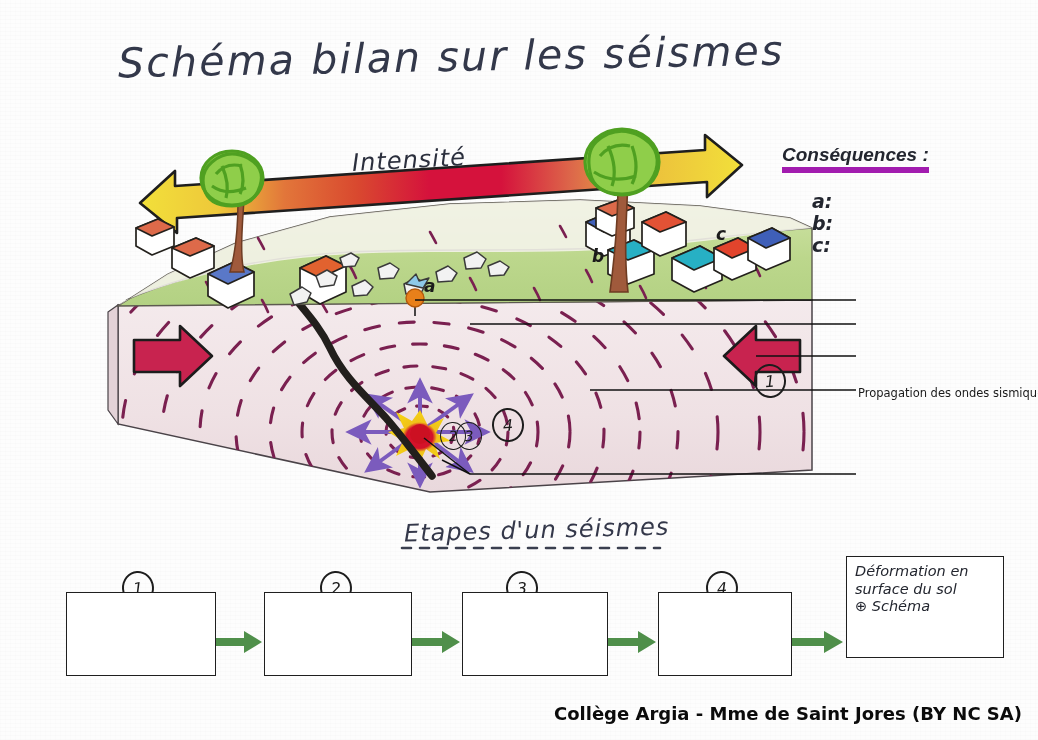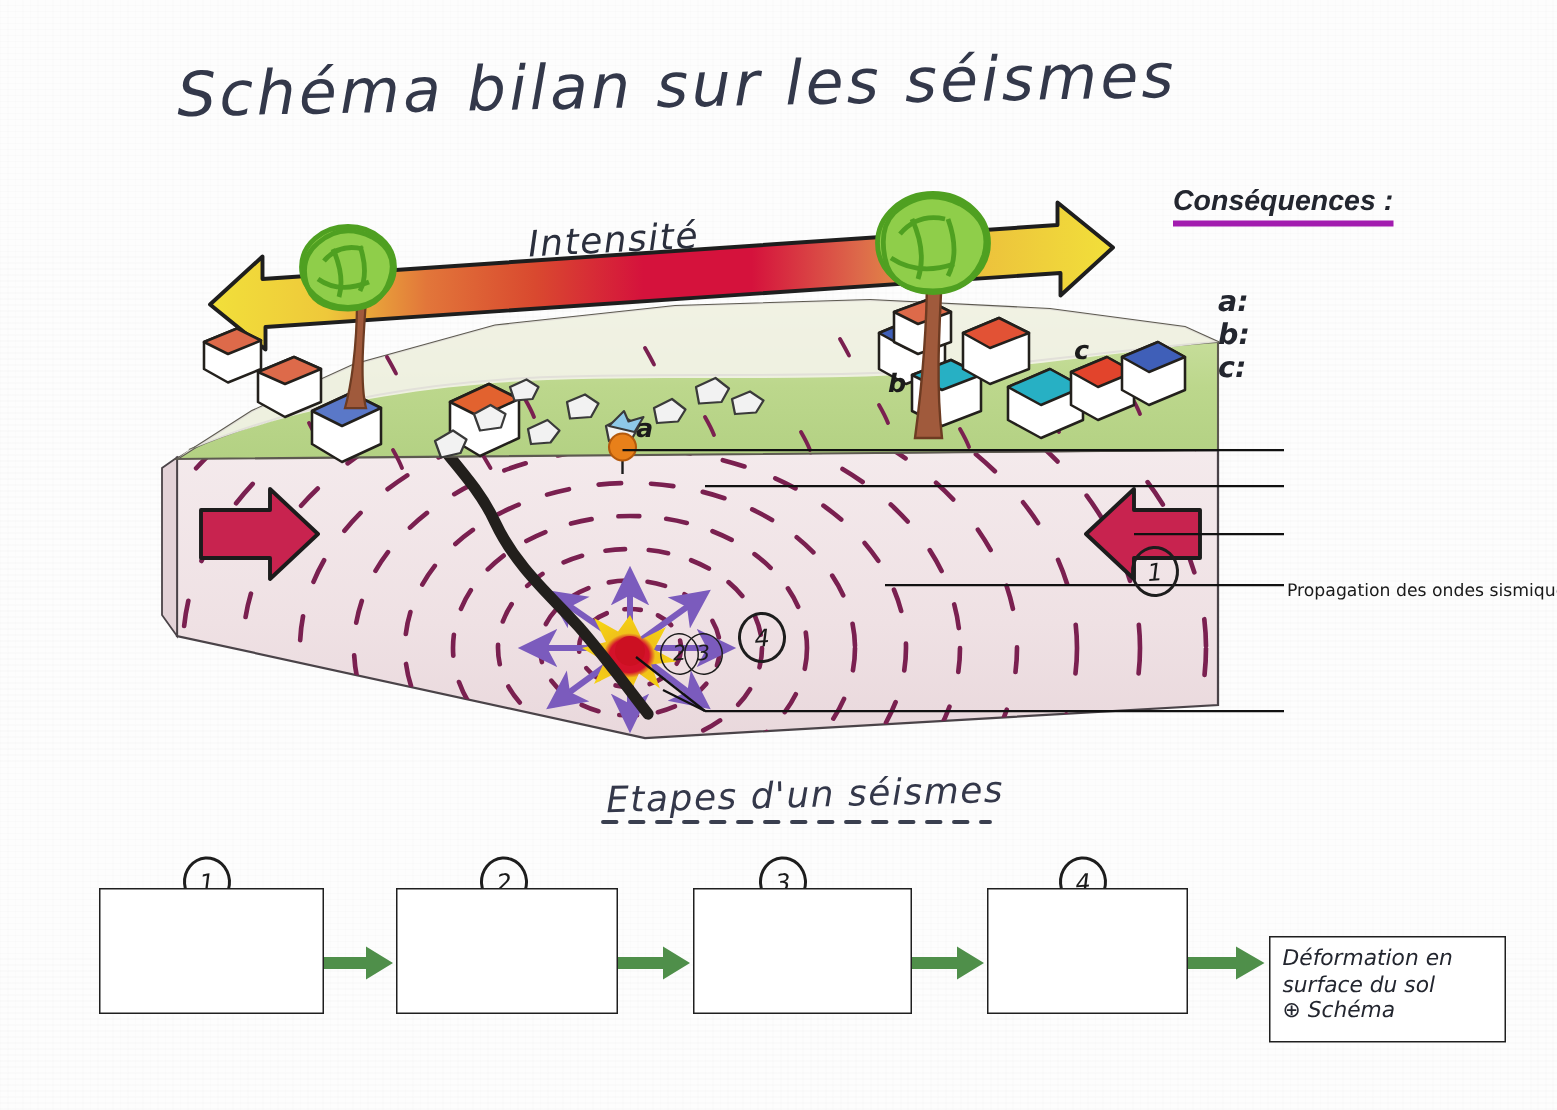--- a/index.html
+++ b/index.html
@@ -10,23 +10,23 @@
   
   .paper-noise{position:absolute;inset:0;
     background:
       repeating-linear-gradient(0deg, rgba(0,0,0,0.010) 0 1px, rgba(0,0,0,0) 1px 4px),
       repeating-linear-gradient(90deg, rgba(0,0,0,0.008) 0 1px, rgba(0,0,0,0) 1px 5px);
     pointer-events:none;}
   .title{position:absolute;left:118px;top:33px;font-size:41px;
     font-style:italic;font-weight:400;letter-spacing:2.2px;
     color:#33384a;transform:rotate(-1.1deg);white-space:nowrap;
     font-family:"DejaVu Sans",sans-serif;}
-  .conseq-title{position:absolute;left:782px;top:124px;font-size:19px;
+  .conseq-title{position:absolute;left:782px;top:144px;font-size:19px;
     font-style:italic;font-weight:700;color:#23262f;
-    border-bottom:4px solid #a21caf;padding-bottom:1px;}
+    border-bottom:6px solid #a21caf;padding-bottom:1px;}
   .conseq-item{position:absolute;left:812px;font-size:19px;font-style:italic;
     font-weight:700;color:#23262f;font-family:"DejaVu Sans",sans-serif;}
   .intensity-label{position:absolute;left:352px;top:146px;font-size:24px;
     font-style:italic;color:#2b2f3d;transform:rotate(-3deg);
     font-family:"DejaVu Sans",sans-serif;letter-spacing:1px;}
   .etapes-label{position:absolute;left:404px;top:516px;font-size:24px;
     font-style:italic;color:#34384a;transform:rotate(-1.5deg);
     font-family:"DejaVu Sans",sans-serif;letter-spacing:1px;}
   .wave-caption{position:absolute;left:858px;top:386px;font-size:11.5px;
     color:#1a1a1a;font-family:"DejaVu Sans",sans-serif;white-space:nowrap;}
@@ -324,20 +324,21 @@
   <div class="circnum" style="left:122px;top:571px;">1</div>
   <div class="circnum" style="left:320px;top:571px;">2</div>
   <div class="circnum" style="left:506px;top:571px;">3</div>
   <div class="circnum" style="left:706px;top:571px;">4</div>
 
   <div class="flowbox" style="left:66px;top:592px;width:148px;height:82px;"></div>
   <div class="flowbox" style="left:264px;top:592px;width:146px;height:82px;"></div>
   <div class="flowbox" style="left:462px;top:592px;width:144px;height:82px;"></div>
   <div class="flowbox" style="left:658px;top:592px;width:132px;height:82px;"></div>
 
-  <div class="endbox" style="left:846px;top:624px;width:158px;height:71px;">
+  <div class="endbox" style="left:846px;top:556px;width:158px;height:102px;">
     <div>Déformation en</div>
     <div>surface du sol</div>
     <div>⊕ Schéma</div>
   </div>
 
+  <div class="credit">Collège Argia - Mme de Saint Jores (BY NC SA)</div>
 
 </div>
 
 </body></html>

